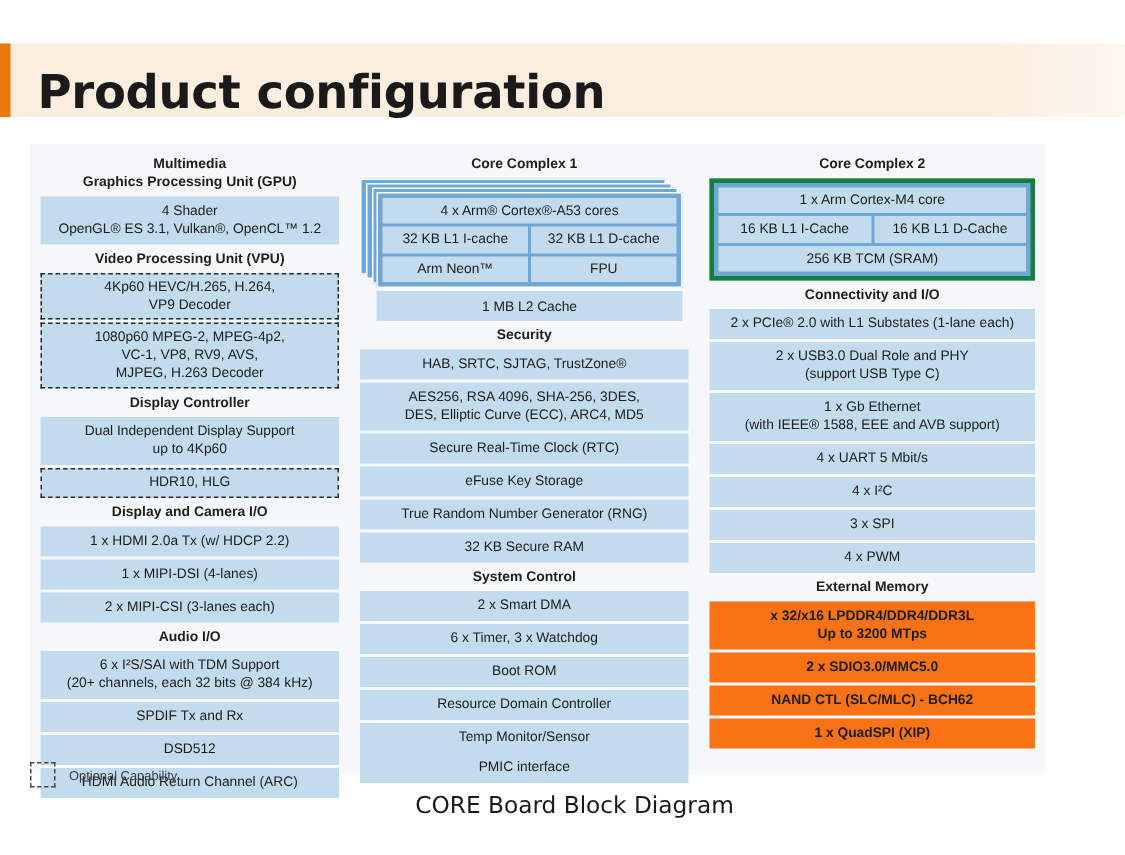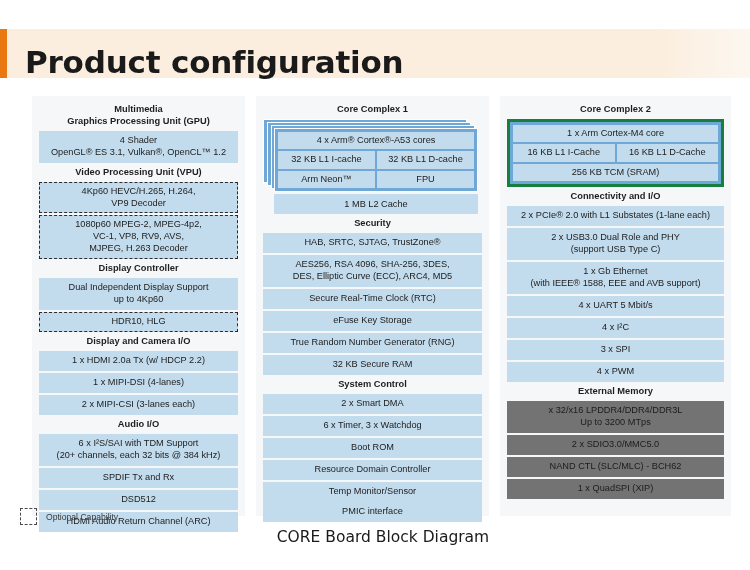--- a/index.html
+++ b/index.html
@@ -36,22 +36,21 @@
     line-height: 1;
     font-family: "DejaVu Sans", sans-serif;
   }
 
   
   .diagram {
     position: absolute;
     left: 0; top: 96px;
     width: 696px; height: 420px;
     display: flex;
-    gap: 11px;
-    padding: 0 32px;
+    padding: 0 20px;
   }
   .column {
     background: #f6f7f8;
     flex: 1 1 0;
     padding: 6px 7px 8px 7px;
     display: flex;
     flex-direction: column;
   }
   .col-1 { flex: 0 0 213px; }
   .col-2 { flex: 0 0 233px; }
@@ -73,21 +72,21 @@
     font-size: 9.2px;
     text-align: center;
     padding: 4px 3px;
     margin-bottom: 2px;
     line-height: 1.3;
   }
   .box.dashed {
     border: 1.3px dashed #2b2b2b;
     padding: 3px 3px;
   }
-  .box.gray { background: #737373; }
+  .box.gray { background: #f97316; font-weight: bold; }
   .box.last { margin-bottom: 0; }
 
   
   .cc1-wrap {
     position: relative;
     margin: 0 0 2px 0;
     padding: 9px 0 0 11px;
   }
   .cc1-stack-layer {
     position: absolute;

